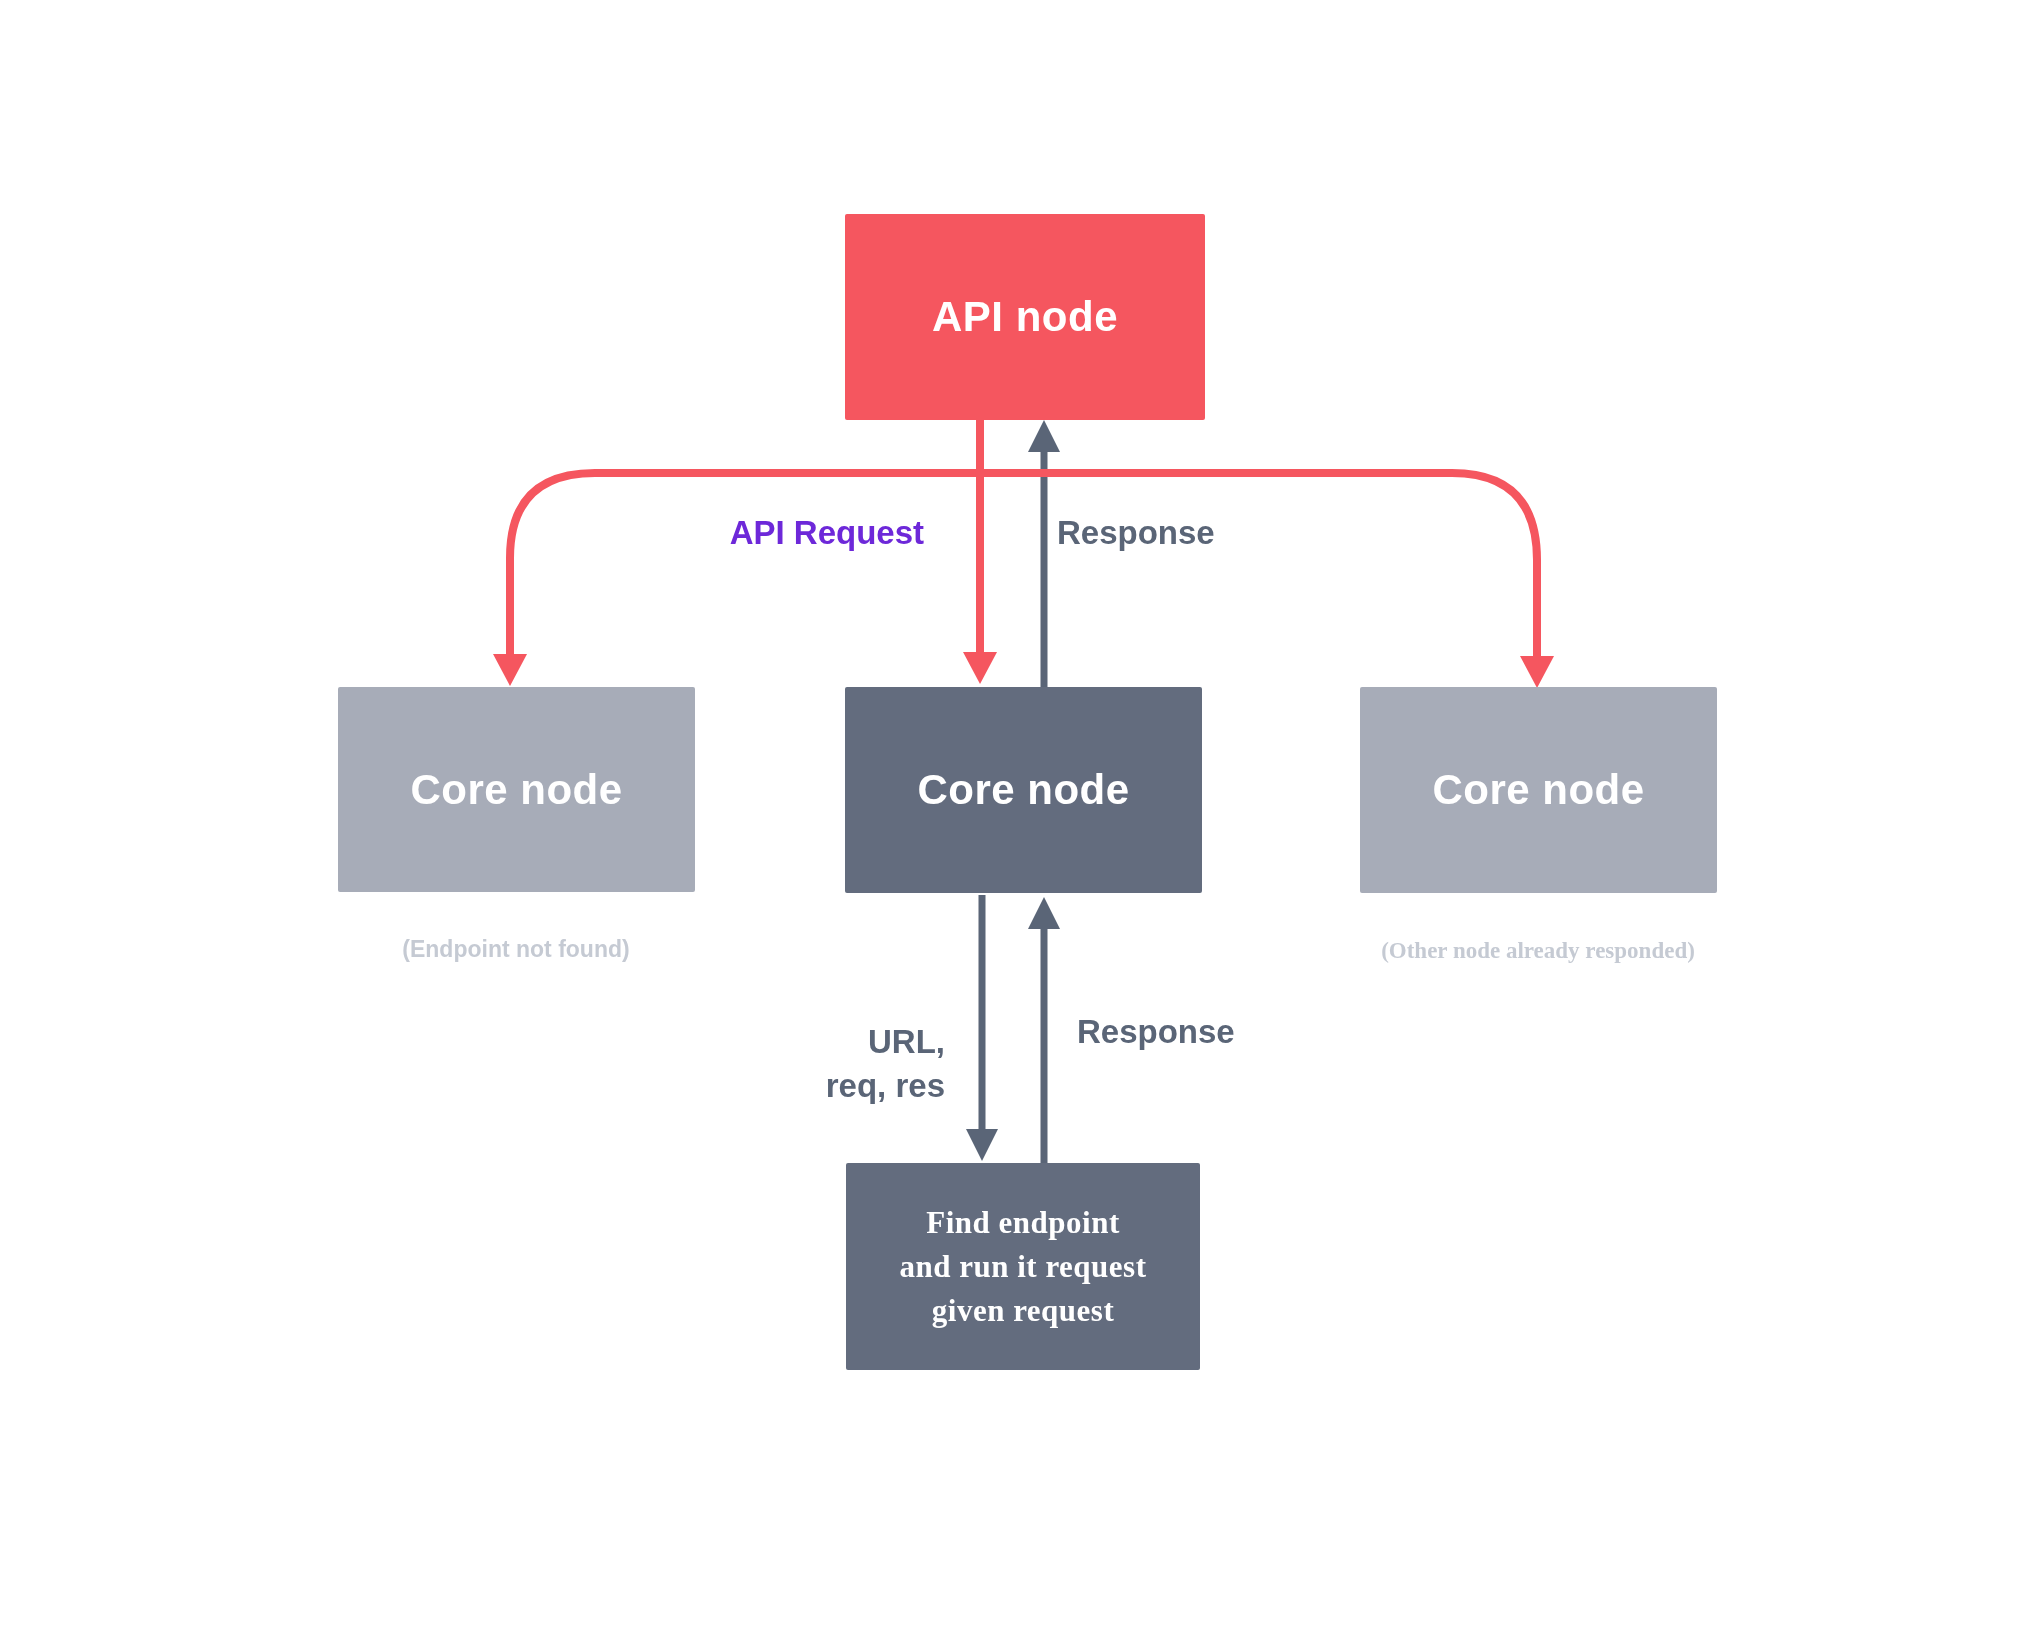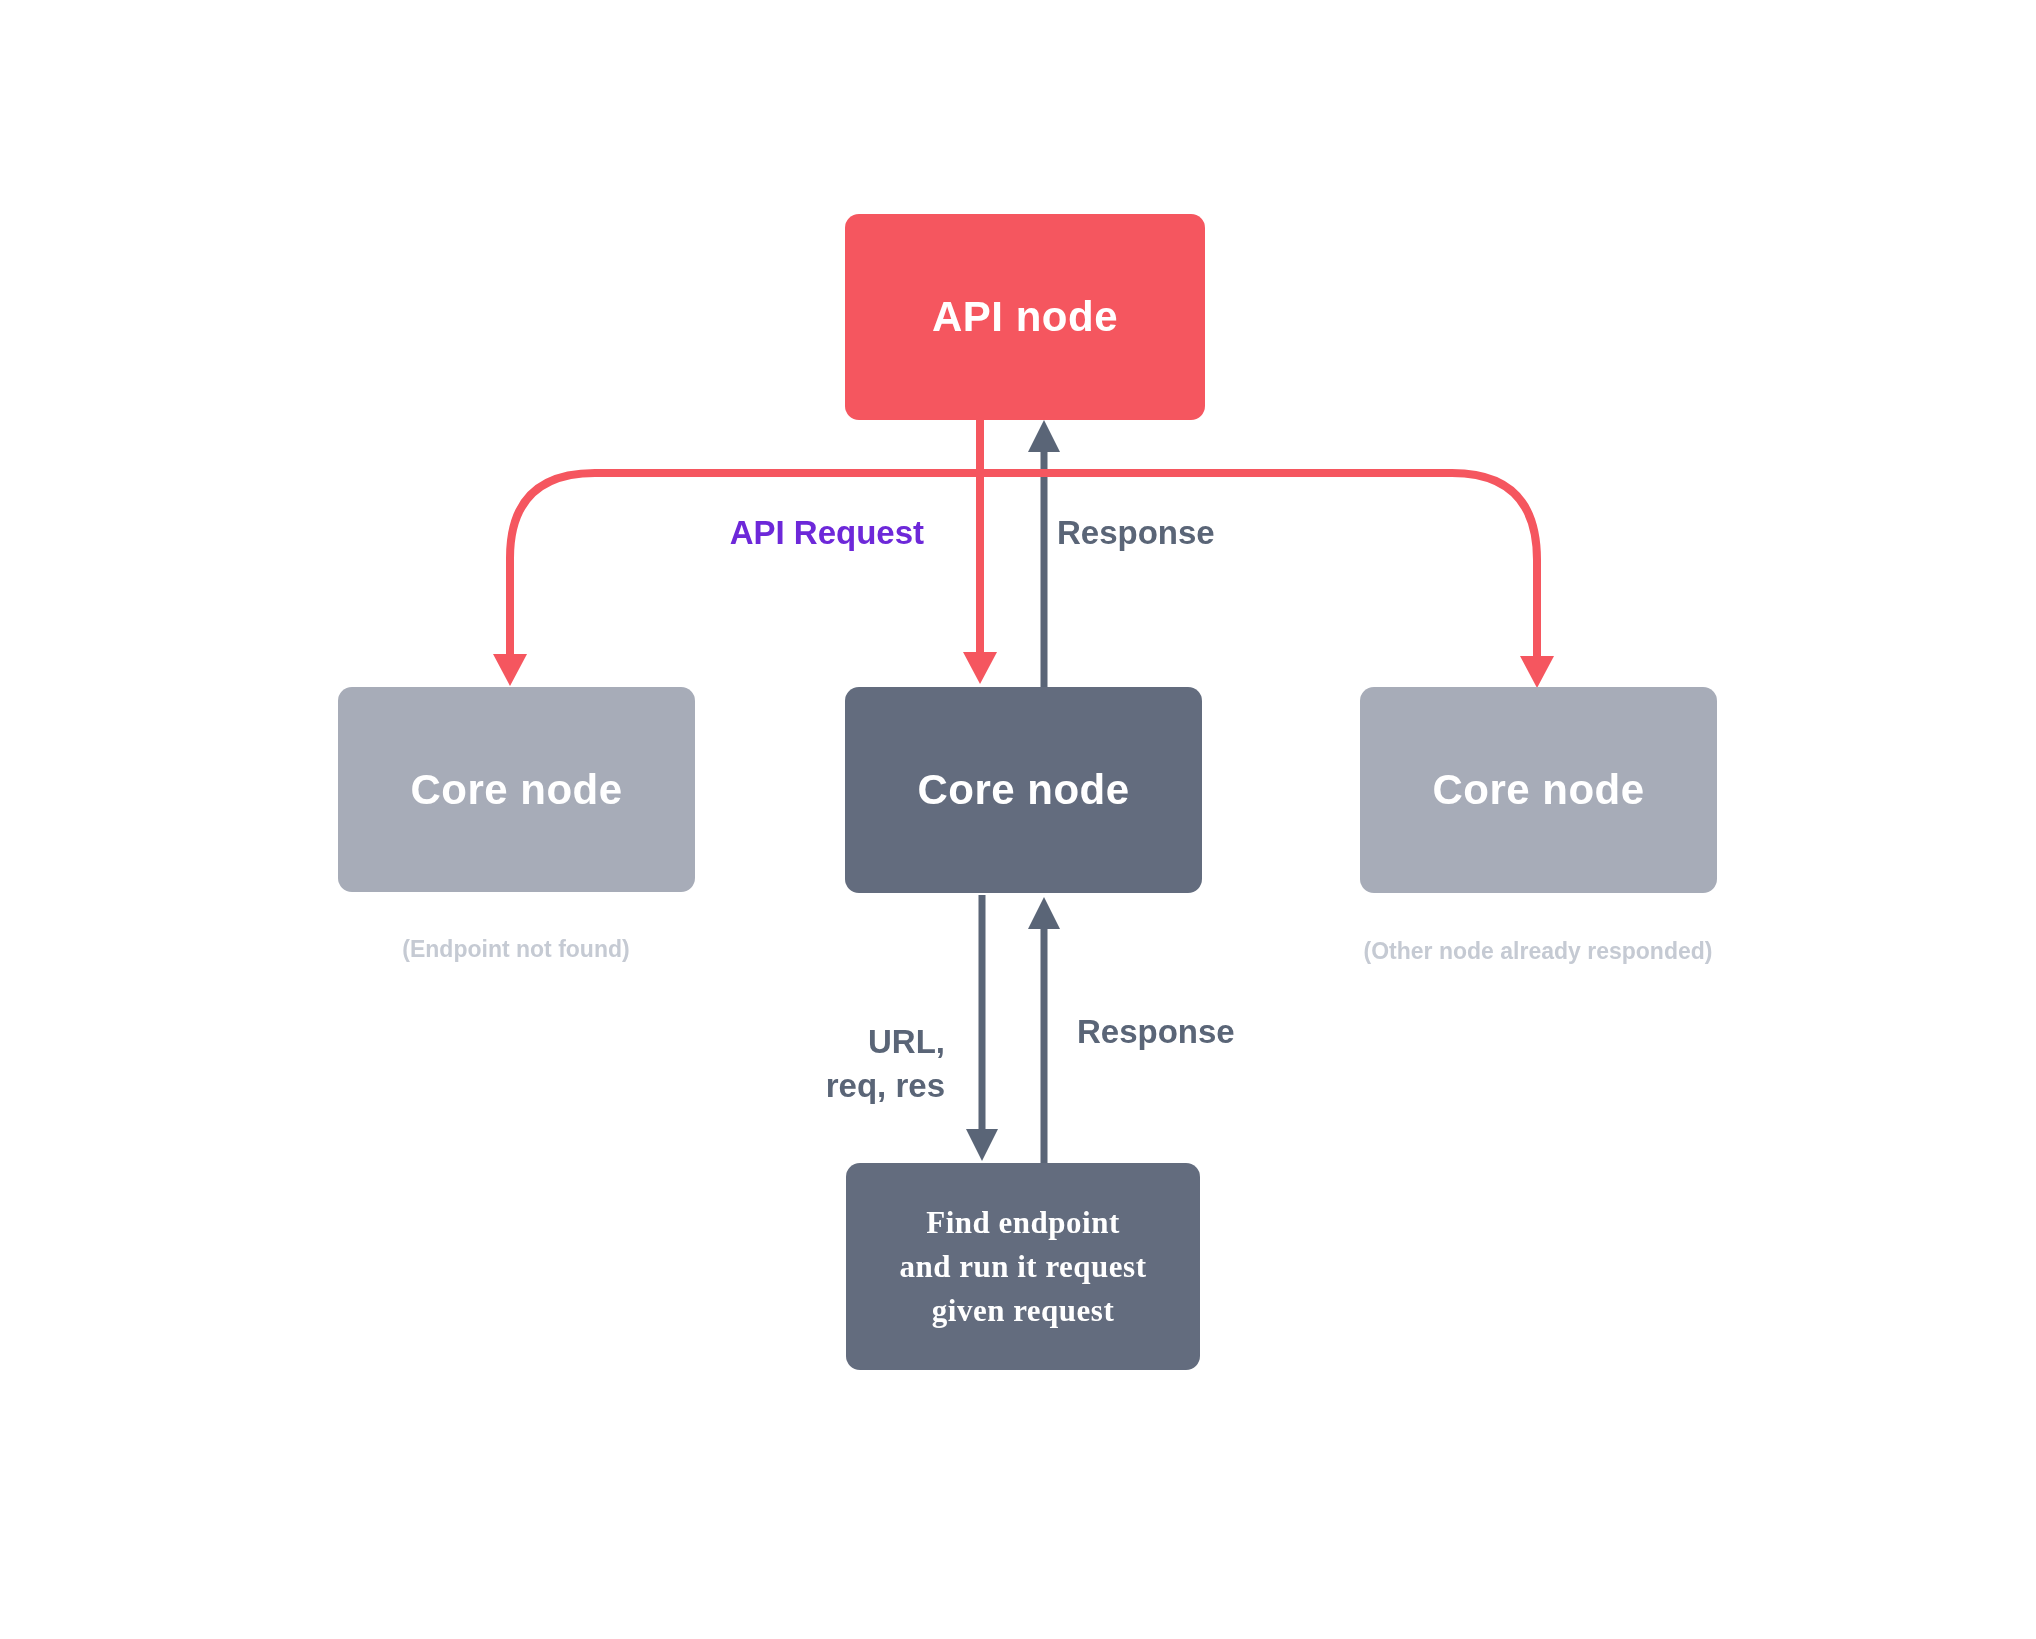--- a/index.html
+++ b/index.html
@@ -17,21 +17,21 @@
   }
   .connector-layer {
     position: absolute;
     left: 0;
     top: 0;
     width: 2036px;
     height: 1639px;
   }
   .node {
     position: absolute;
-    border-radius: 14px;
+    border-radius: 2px;
     display: flex;
     align-items: center;
     justify-content: center;
     text-align: center;
     color: #ffffff;
     font-weight: bold;
   }
   .node-label {
     font-size: 42px;
     letter-spacing: 0.5px;
@@ -69,21 +69,21 @@
   .caption {
     position: absolute;
     color: #c5cad3;
     font-weight: bold;
     font-size: 23px;
     text-align: center;
     white-space: nowrap;
     transform: translateX(-50%);
   }
   .caption-left { left: 516px; top: 936px; }
-  .caption-right { left: 1538px; top: 938px; }
+  .caption-right { left: 1538px; top: 938px; font-family: Liberation Serif, serif; }
   .edge-label {
     position: absolute;
     font-weight: bold;
     font-size: 33px;
     white-space: nowrap;
   }
   .edge-label-red { color: #6d28d9; }
   .edge-label-slate { color: #5a6577; text-align: right; }
   .label-api-request { right: calc(2036px - 924px); top: 514px; }
   .label-response-top { left: 1057px; top: 514px; }

